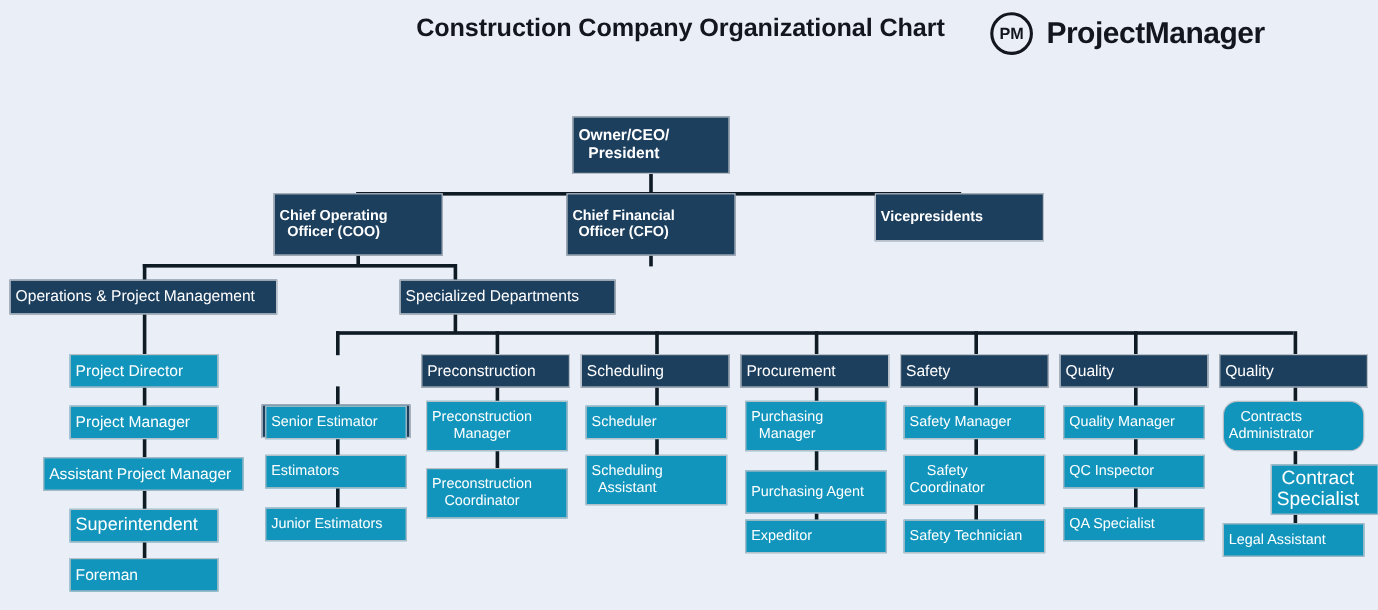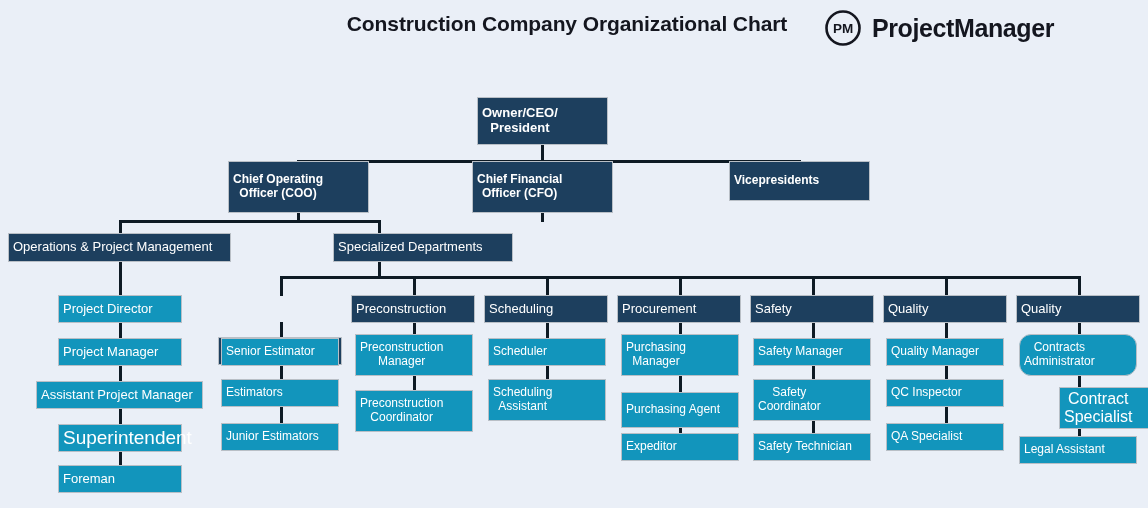--- a/index.html
+++ b/index.html
@@ -188,21 +188,21 @@
       <div class="node teal" style="left: 58px; top: 338px; width: 124px; height: 28px; font-size: 13px;">
         <div>
           <span>Project Manager</span>
         </div>
       </div>
       <div class="node teal" style="left: 36px; top: 381px; width: 167px; height: 28px; font-size: 13px;">
         <div>
           <span>Assistant Project Manager</span>
         </div>
       </div>
-      <div class="node teal" style="left: 58px; top: 424px; width: 124px; height: 28px; font-size: 19px;">
+      <div class="node teal" style="left: 58px; top: 424px; width: 124px; height: 28px; font-size: 15px;">
         <div>
           <span>Superintendent</span>
         </div>
       </div>
       <div class="node teal" style="left: 58px; top: 465px; width: 124px; height: 28px; font-size: 13px;">
         <div>
           <span>Foreman</span>
         </div>
       </div>
       <div class="node dark" style="left: 218px; top: 295px; width: 124px; height: 28px; font-size: 13px; margin-top: 42px;">

